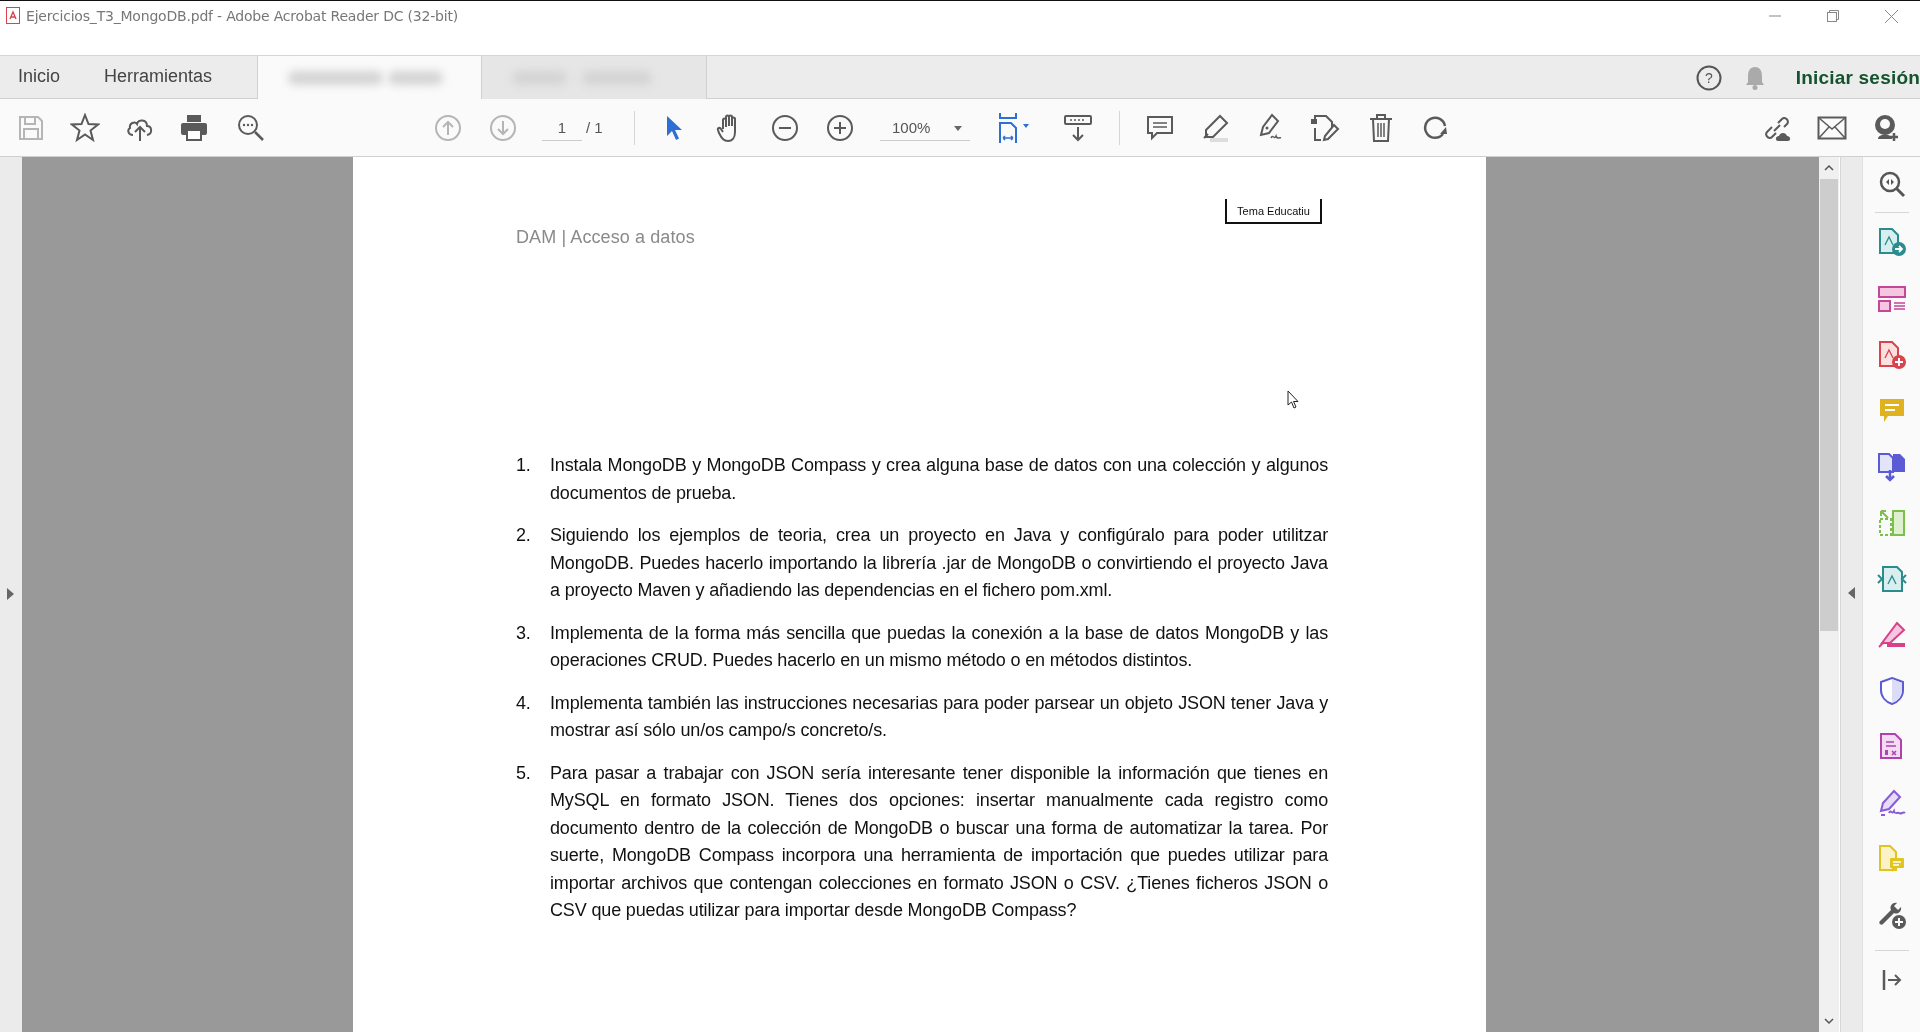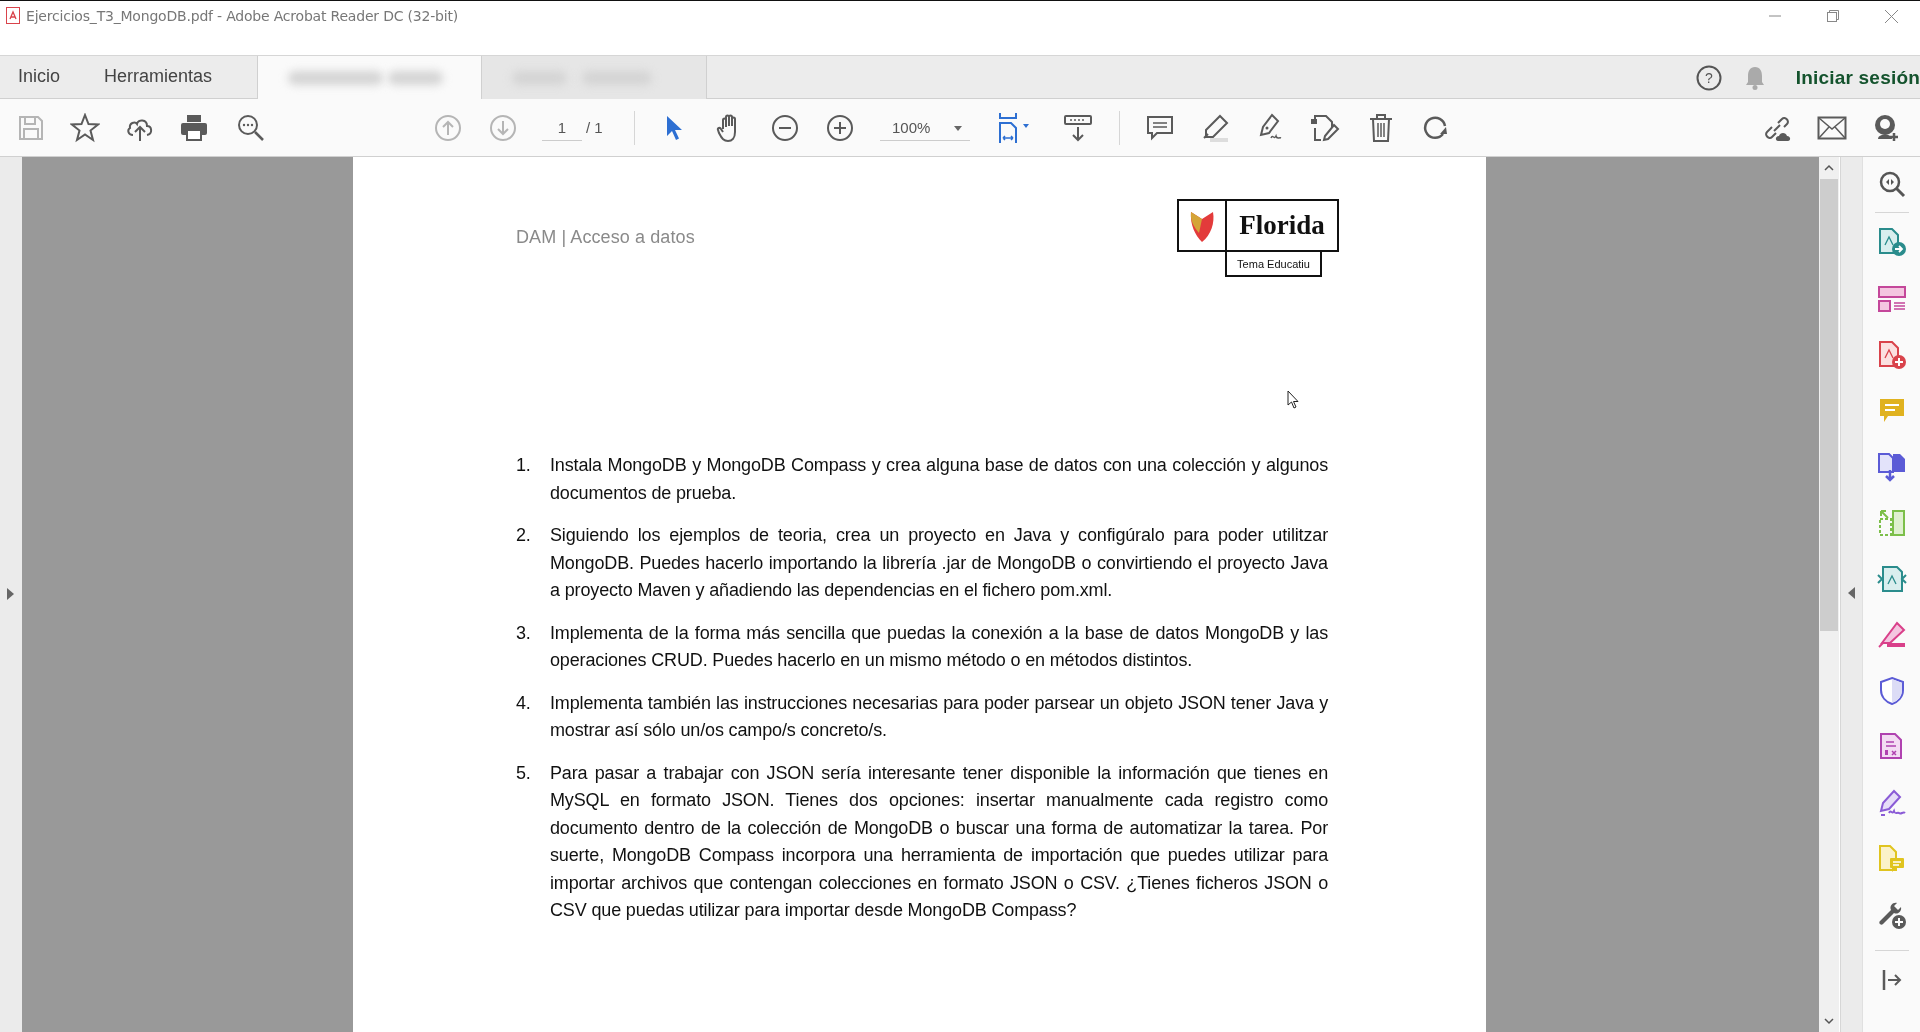--- a/index.html
+++ b/index.html
@@ -301,29 +301,20 @@
 </div>
 
 <div class="left-strip">
   <div class="left-arrow" style="top:431px;"></div>
 </div>
 
 <div class="canvas">
   <div class="page">
     <div class="doc-header">DAM | Acceso a datos</div>
     <div class="logo">
-      <div class="logo-top">
-        <div class="logo-mark">
-          <svg width="26" height="34" viewBox="0 0 26 34">
-              <path d="M2 3 L13 10 L24 3 C26 14 22 26 13 33 C6 26 1 16 2 3 Z" fill="#e33b3b"></path>
-              <path d="M2 3 L13 10 L10 24 C5 18 1 12 2 3 Z" fill="#d4a437"></path>
-            </svg>
-        </div>
-        <div class="logo-word">Florida</div>
-      </div>
       <div class="logo-sub">Tema Educatiu</div>
     </div>
     <ol class="exercises">
       <li class="exercise">
         <span class="ex-num">1.</span>
         <span class="ex-text">Instala MongoDB y MongoDB Compass y crea alguna base de datos con una colección y algunos documentos de prueba.</span>
       </li>
       <li class="exercise">
         <span class="ex-num">2.</span>
         <span class="ex-text">Siguiendo los ejemplos de teoria, crea un proyecto en Java y configúralo para poder utilitzar MongoDB. Puedes hacerlo importando la librería .jar de MongoDB o convirtiendo el proyecto Java a proyecto Maven y añadiendo las dependencias en el fichero pom.xml.</span>

